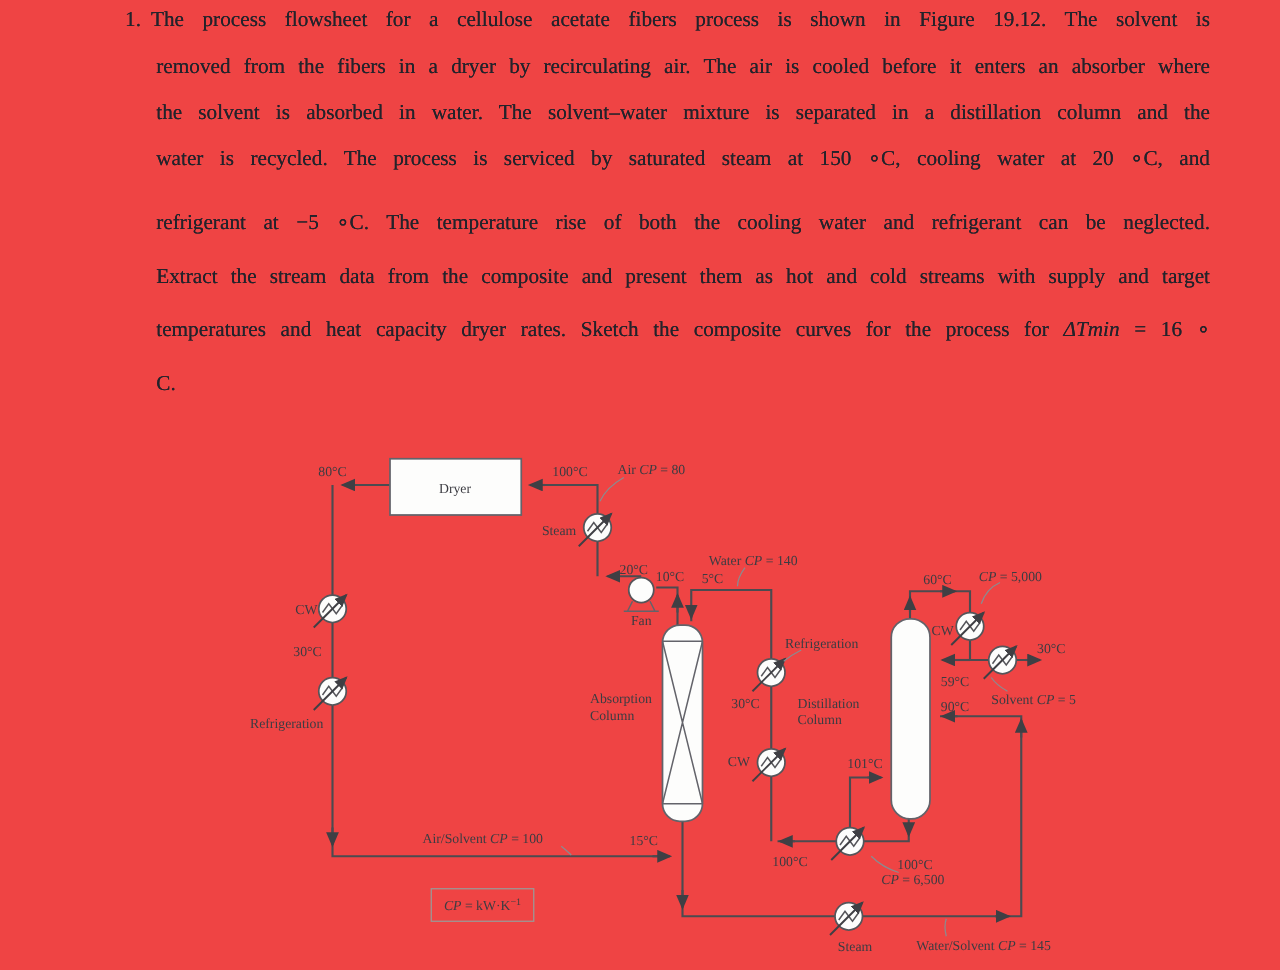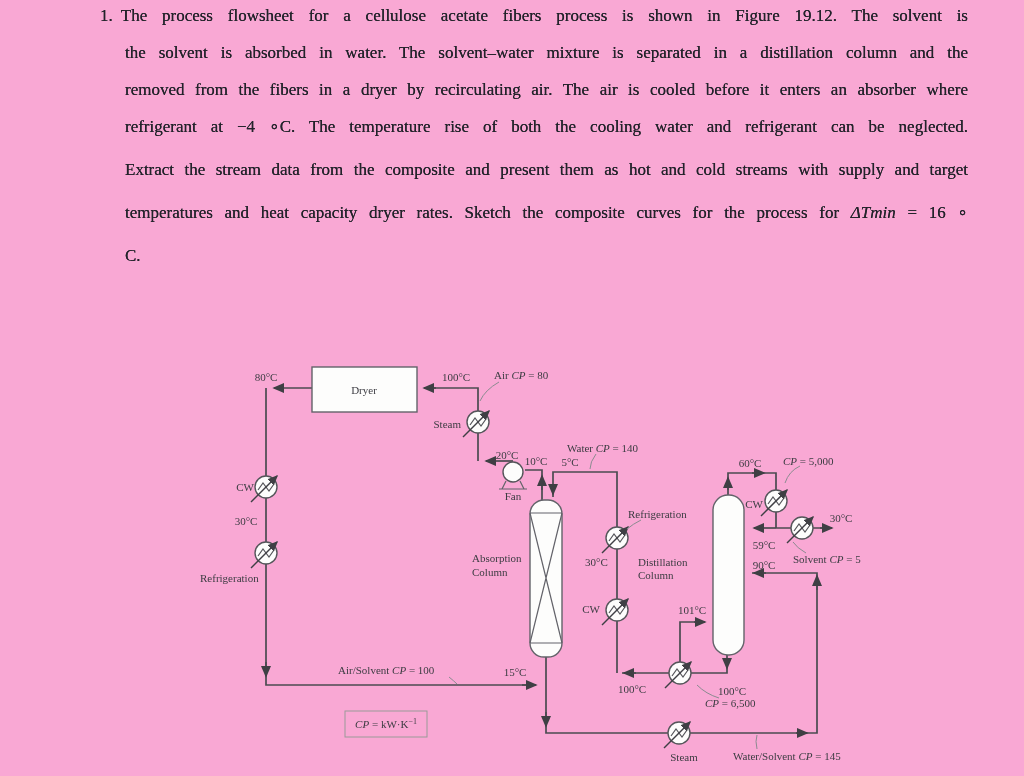--- a/index.html
+++ b/index.html
@@ -1,16 +1,16 @@
 <!DOCTYPE html>
 <html><head>
 <meta charset="utf-8">
 <style>
   html,body{margin:0;padding:0;}
-  .page{position:relative;width:1024px;height:776px;background:#f9a8d4;overflow:hidden;
+  .page{position:relative;width:1024px;height:776px;background:#ef4444;overflow:hidden;
         font-family:"Liberation Serif", serif;}
   .problem{position:absolute;left:100px;top:6px;width:868px;color:#23232b;
            font-size:17px;text-shadow:0 0 .4px currentColor;}
   .pline{text-align:justify;text-align-last:justify;white-space:normal;margin-bottom:17px;line-height:20px;}
   .pline.indent{padding-left:25px;}
   .pline.gapafter{margin-bottom:31px;}
   .pline.wide{margin-bottom:23px;}
   .pline.lastline{text-align-last:left;}
   .pnum{padding-right:8px;}
   .it{font-style:italic;}
@@ -26,23 +26,24 @@
   .ubox{stroke:#9a9a98;stroke-width:1;fill:none;}
   .ah{fill:#3f3f44;}
 </style>
 </head>
 <body>
 
 <div class="page">
 
   <div class="problem">
     <div class="pline"><span class="pnum">1.</span><span>The process flowsheet for a cellulose acetate fibers process is shown in Figure 19.12. The solvent is</span></div>
+    <div class="pline indent">removed from the fibers in a dryer by recirculating air. The air is cooled before it enters an absorber where</div>
     <div class="pline indent">the solvent is absorbed in water. The solvent–water mixture is separated in a distillation column and the</div>
-    <div class="pline indent">removed from the fibers in a dryer by recirculating air. The air is cooled before it enters an absorber where</div>
-    <div class="pline indent wide">refrigerant at −4 ∘C. The temperature rise of both the cooling water and refrigerant can be neglected.</div>
+    <div class="pline indent gapafter">water is recycled. The process is serviced by saturated steam at 150 ∘C, cooling water at 20 ∘C, and</div>
+    <div class="pline indent wide">refrigerant at −5 ∘C. The temperature rise of both the cooling water and refrigerant can be neglected.</div>
     <div class="pline indent wide">Extract the stream data from the composite and present them as hot and cold streams with supply and target</div>
     <div class="pline indent wide"><span>temperatures and heat capacity dryer rates. Sketch the composite curves for the process for </span><span class="it">ΔTmin</span><span> = 16 ∘</span></div>
     <div class="pline indent lastline">C.</div>
   </div>
 
   <svg class="fs" width="1024" height="776" viewBox="0 0 1024 776">
     <defs>
       <marker id="ah" markerWidth="8" markerHeight="8" refX="6" refY="3" orient="auto">
         <path class="ah" d="M0,0 L7,3 L0,6 Z"></path>
       </marker>

